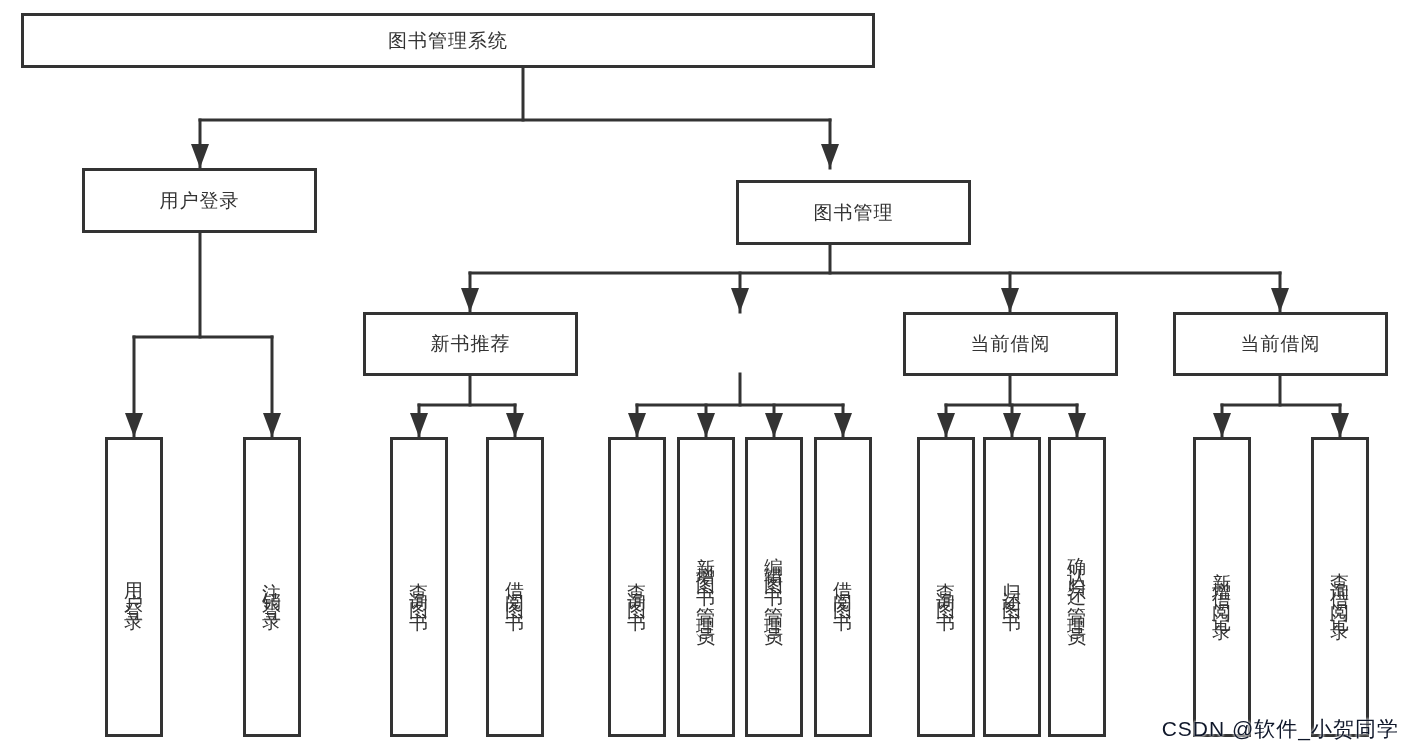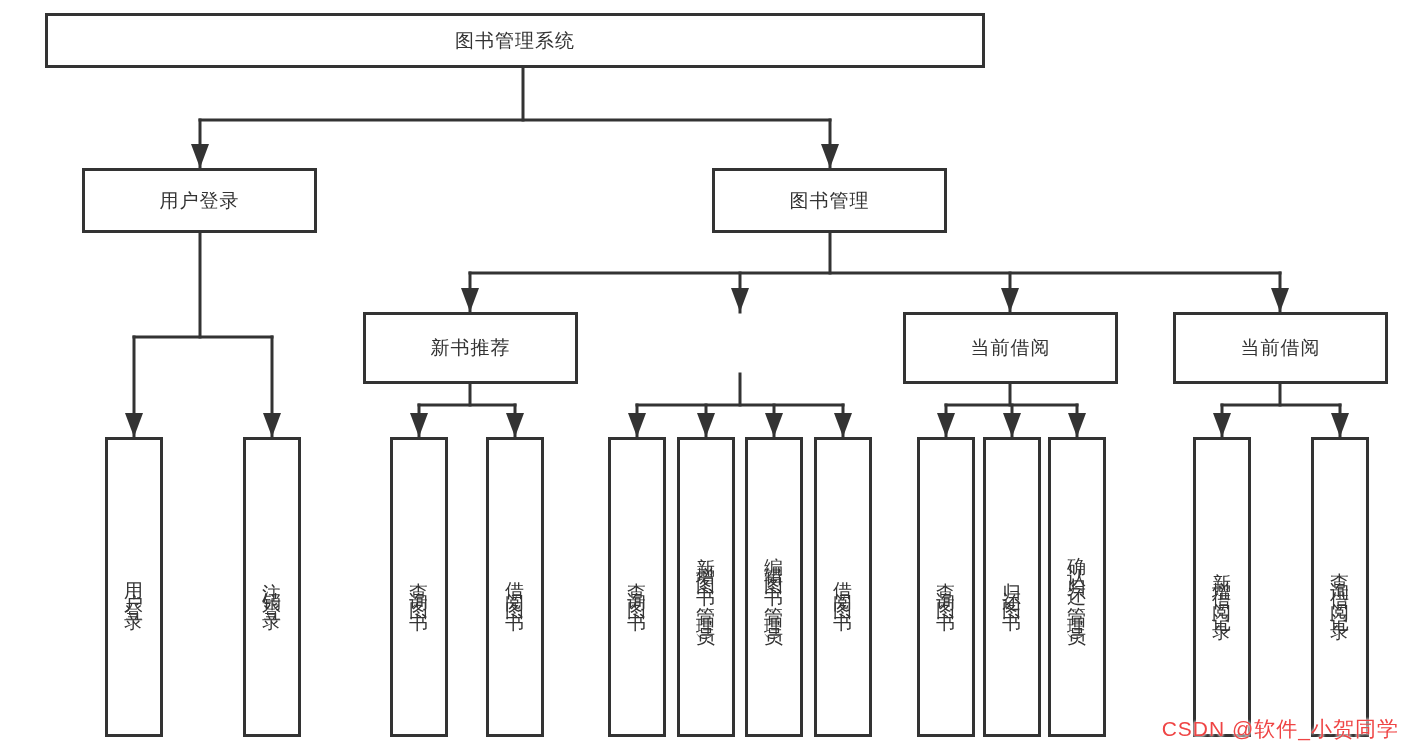--- a/index.html
+++ b/index.html
@@ -7,31 +7,31 @@
     position:relative; width:1405px; height:747px; background:#ffffff;
     font-family:"Liberation Sans","DejaVu Sans",sans-serif; overflow:hidden;
   }
   .connectors { position:absolute; left:0; top:0; width:1405px; height:747px; }
   .box {
     position:absolute; box-sizing:border-box;
     border:3px solid #333333; background:#ffffff;
     display:flex; align-items:center; justify-content:center;
     color:#333333; font-size:19px; letter-spacing:1px;
   }
-  .root  { left:21px;  top:13px;  width:940px; height:55px;margin-left:24px; }
+  .root  { left:21px;  top:13px;  width:854px; height:55px; }
   .lvl2  { top:168px; height:65px; width:235px; }
-  .lvl3  { top:312px; height:72px; width:215px; }
+  .lvl3  { top:312px; height:64px; width:215px; }
   .leaf  { top:437px; height:300px; width:58px; }
   .leaf .vtext {
     writing-mode:vertical-rl; text-orientation:mixed;
     line-height:1; letter-spacing:10px; font-size:19px; color:#333333;
   }
   .watermark {
     position:absolute; right:6px; bottom:4px;
-    font-size:21px; color:#ef4444; letter-spacing:1px;
+    font-size:21px; color:#0f172a; letter-spacing:1px;
     text-shadow:0 0 3px #ffffff, 0 0 3px #ffffff;
     white-space:nowrap;
   }
 </style>
 </head>
 <body>
 
 <div class="canvas">
 
   <svg class="connectors" width="1405" height="747" viewBox="0 0 1405 747" stroke="#333333" stroke-width="3" fill="none" stroke-linecap="square">
@@ -82,21 +82,21 @@
     <path d="M1340,405 L1340,437" marker-end="url(#arrow)"></path>
   </svg>
 
   <div class="box root">
     <span>图书管理系统</span>
   </div>
 
   <div class="box lvl2" style="left:82px;">
     <span>用户登录</span>
   </div>
-  <div class="box lvl2" style="left:712px;">
+  <div class="box lvl2" style="left:736px;margin-top:12px;">
     <span>图书管理</span>
   </div>
 
   <div class="box lvl3" style="left:363px;">
     <span>新书推荐</span>
   </div>
   <div class="box lvl3" style="left:903px;">
     <span>当前借阅</span>
   </div>
   <div class="box lvl3" style="left:1173px;">

